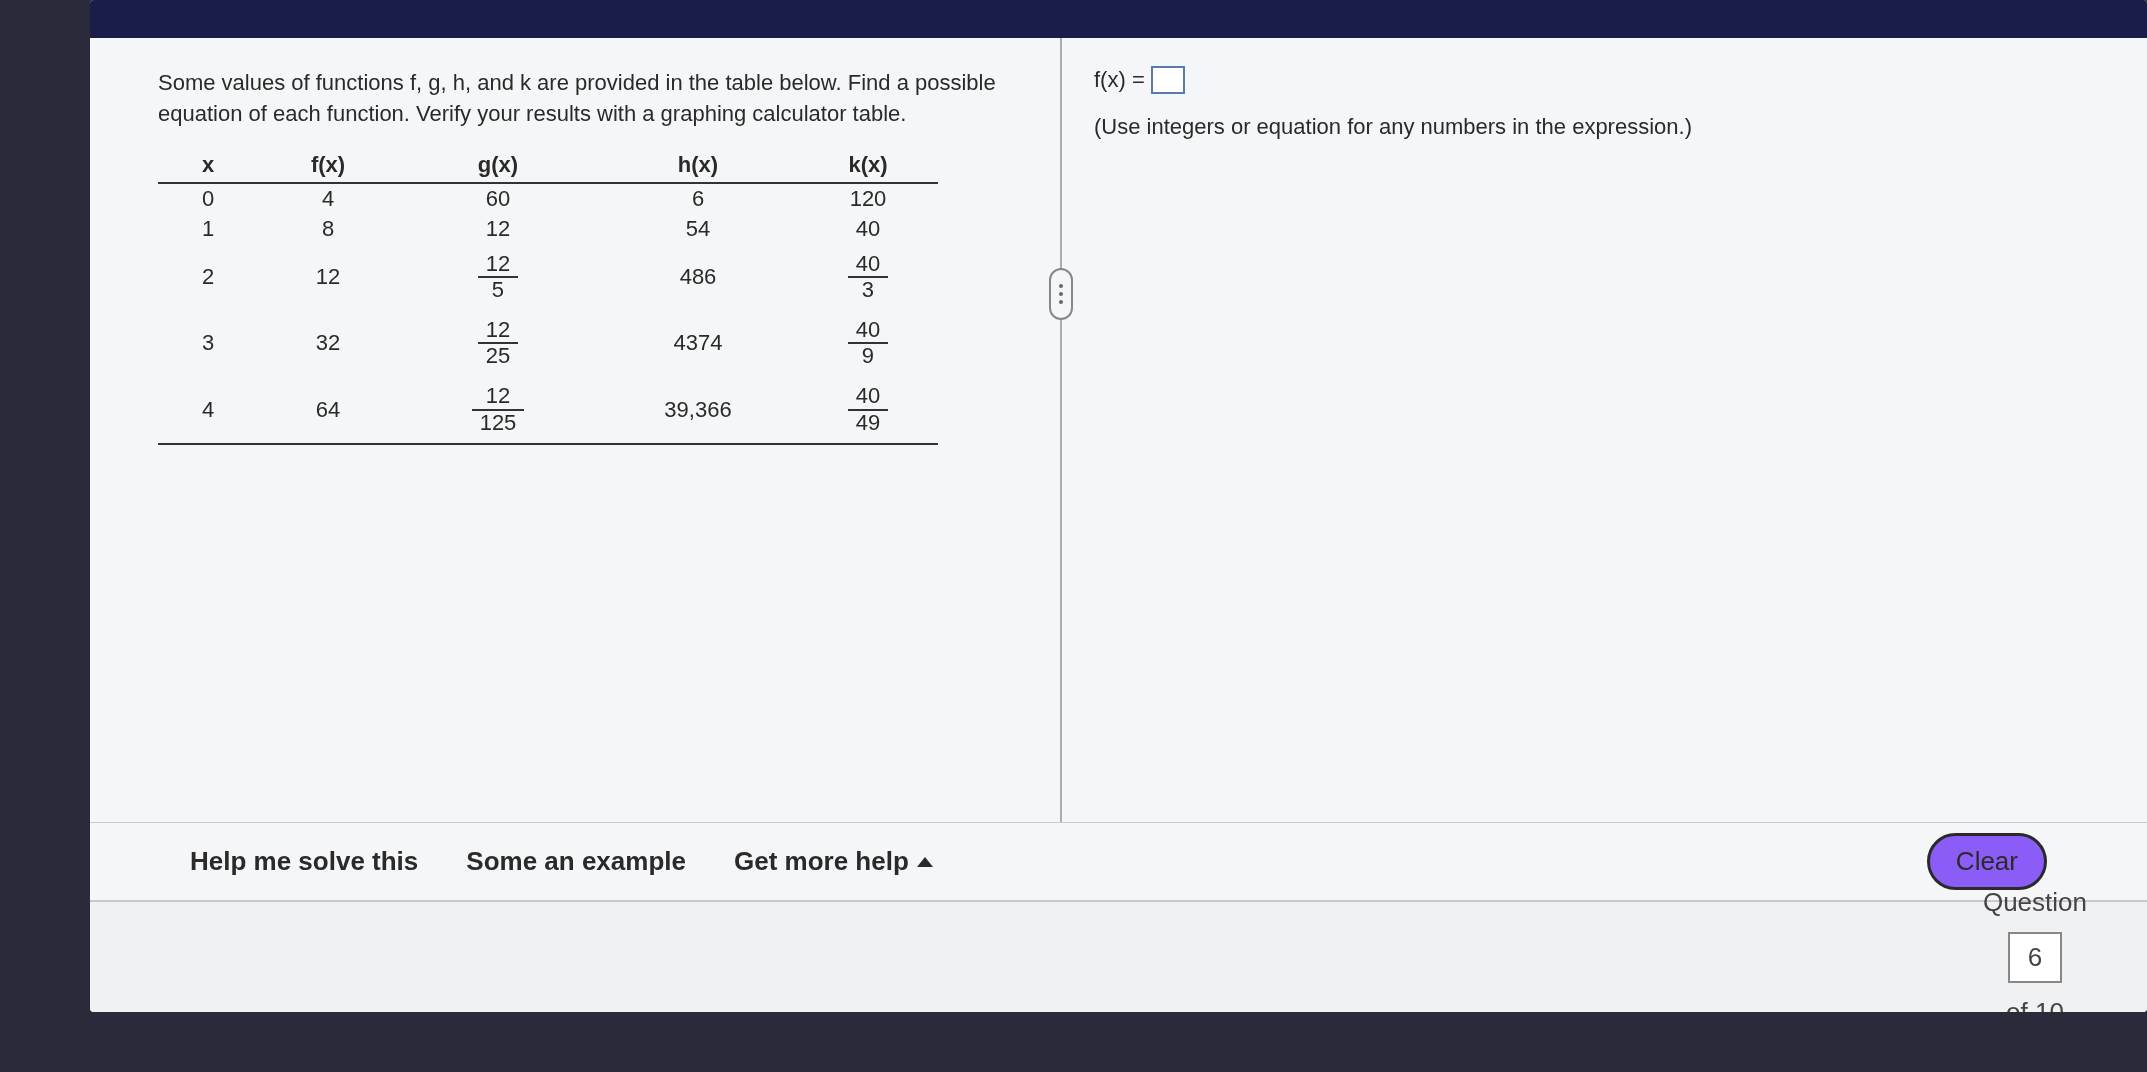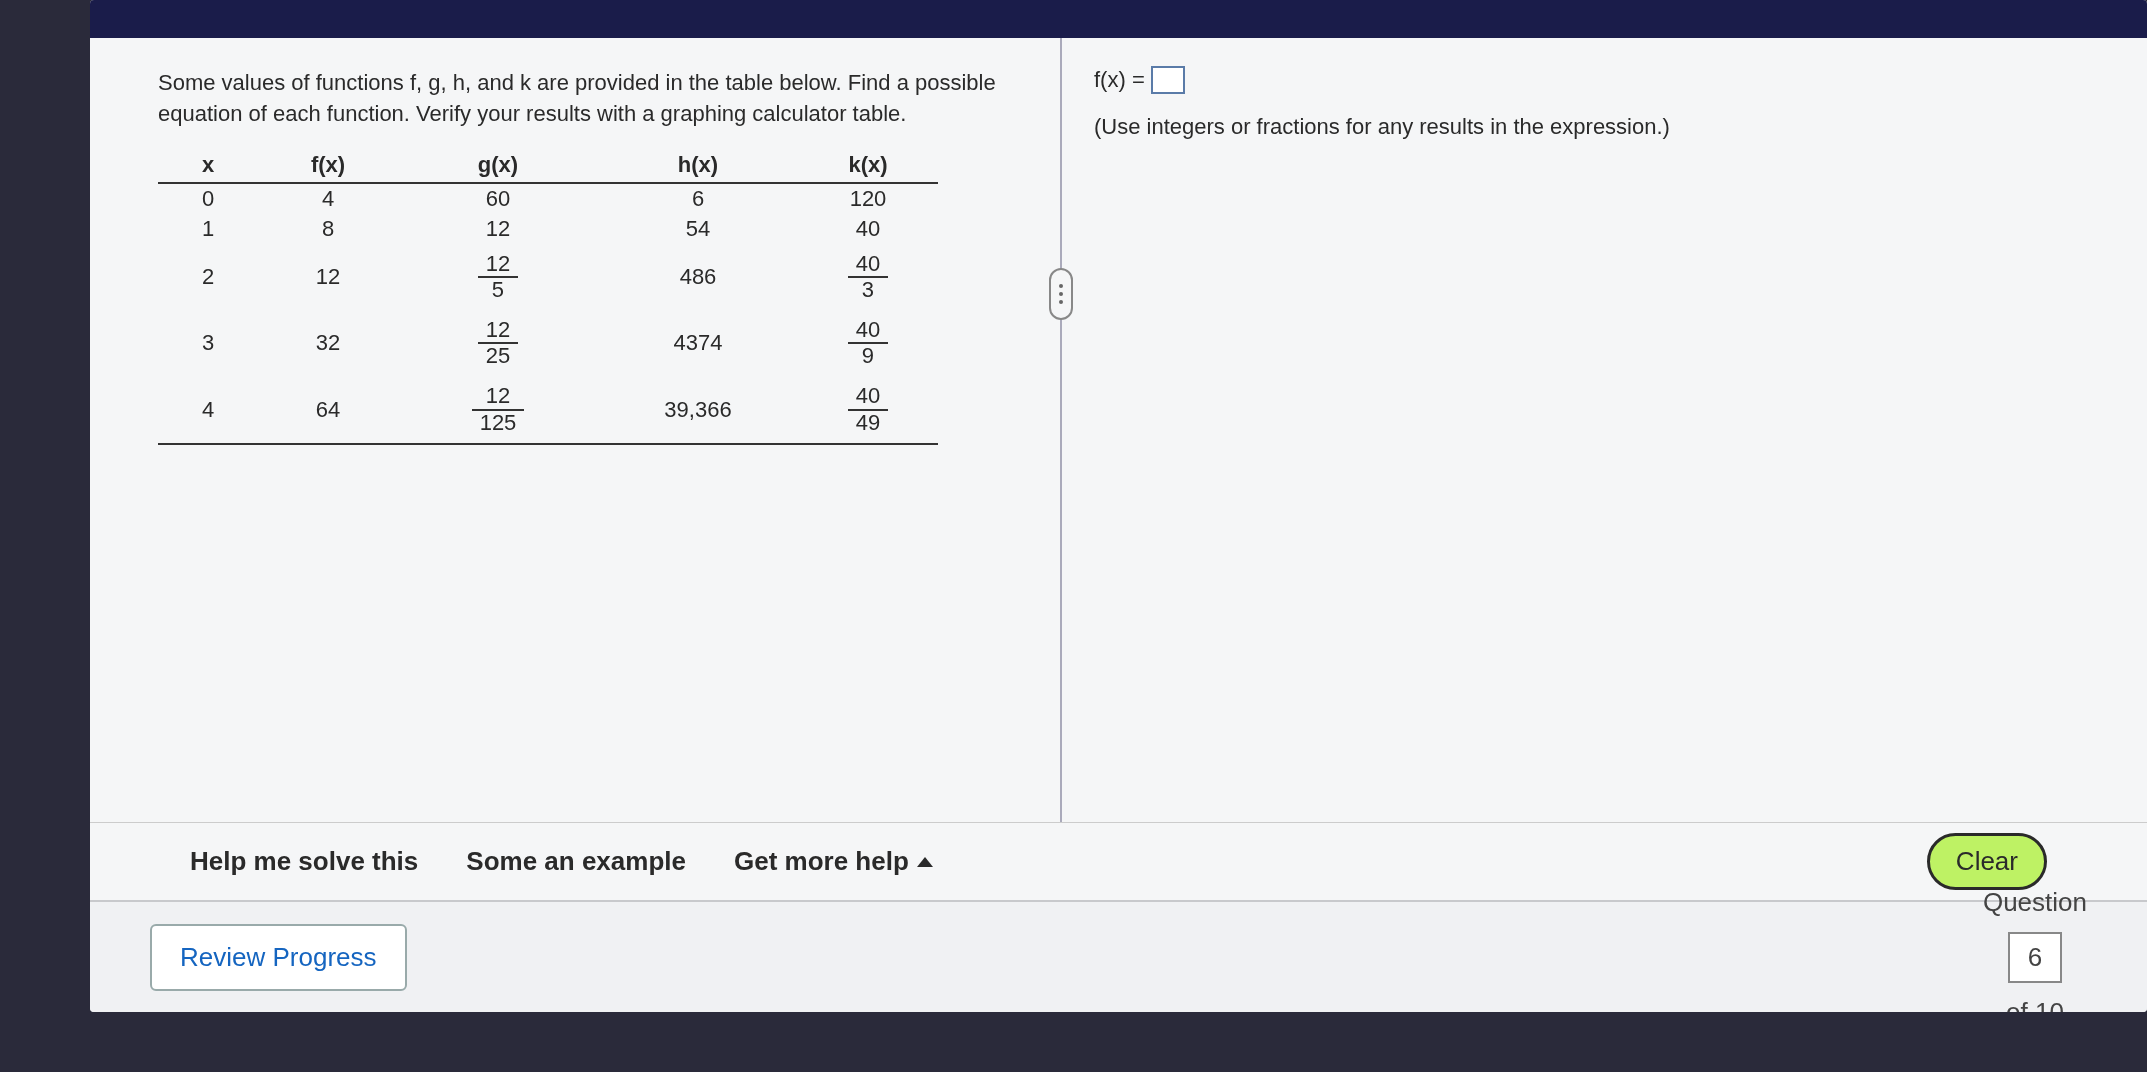--- a/index.html
+++ b/index.html
@@ -133,21 +133,21 @@
   border-bottom:10px solid #2a2a2a;
 }
 .clear-btn {
   margin-left: auto;
   border: 3px solid #2a2a2a;
   border-radius: 30px;
   padding: 10px 26px;
   font-size: 26px;
   font-weight: normal;
   cursor: pointer;
-  background: #bef264;
+  background: #8b5cf6;
 }
 
 .footer-bar {
   position: absolute;
   bottom: 0; left: 0; right: 0;
   height: 112px;
   background: #f0f1f3;
   border-top: 2px solid #c8c9cc;
   display: flex;
   align-items: center;
@@ -246,21 +246,21 @@
           <span></span>
           <span></span>
       </div>
     </div>
 
     <div class="right-pane">
       <div class="answer-line">
         <span>f(x) =</span>
         <span class="answer-box"></span>
       </div>
-      <div class="hint-text">(Use integers or fractions for any results in the expression.)</div>
+      <div class="hint-text">(Use integers or equation for any numbers in the expression.)</div>
     </div>
 
   </div>
 
   <div class="help-bar">
     <div class="help-link">
       <span>Help me solve this</span>
     </div>
     <div class="help-link">
       <span>Some an example</span>
@@ -268,21 +268,20 @@
     <div class="help-link">
       <span>Get more help</span>
       <span class="caret-up"></span>
     </div>
     <div class="clear-btn">
       <span>Clear</span>
     </div>
   </div>
 
   <div class="footer-bar">
-    <button class="review-btn">Review Progress</button>
     <div class="question-ctr">
       <span>Question</span>
       <span class="q-num">6</span>
       <span>of 10</span>
     </div>
   </div>
 
 </div>
 
 </body></html>

